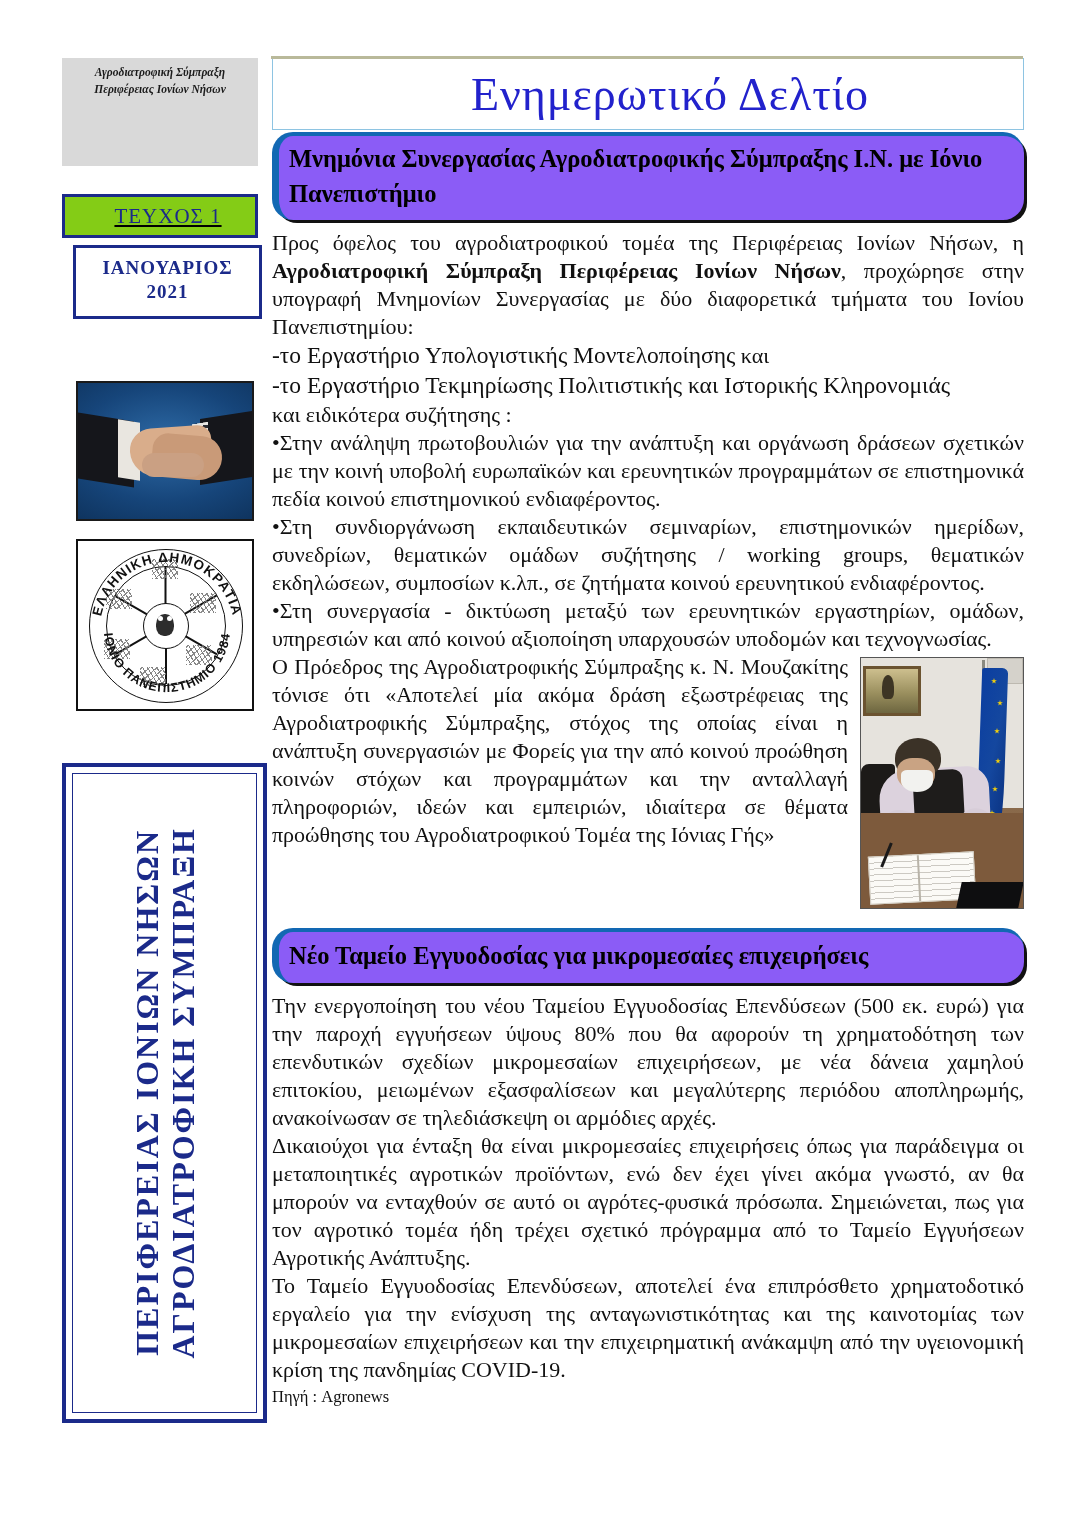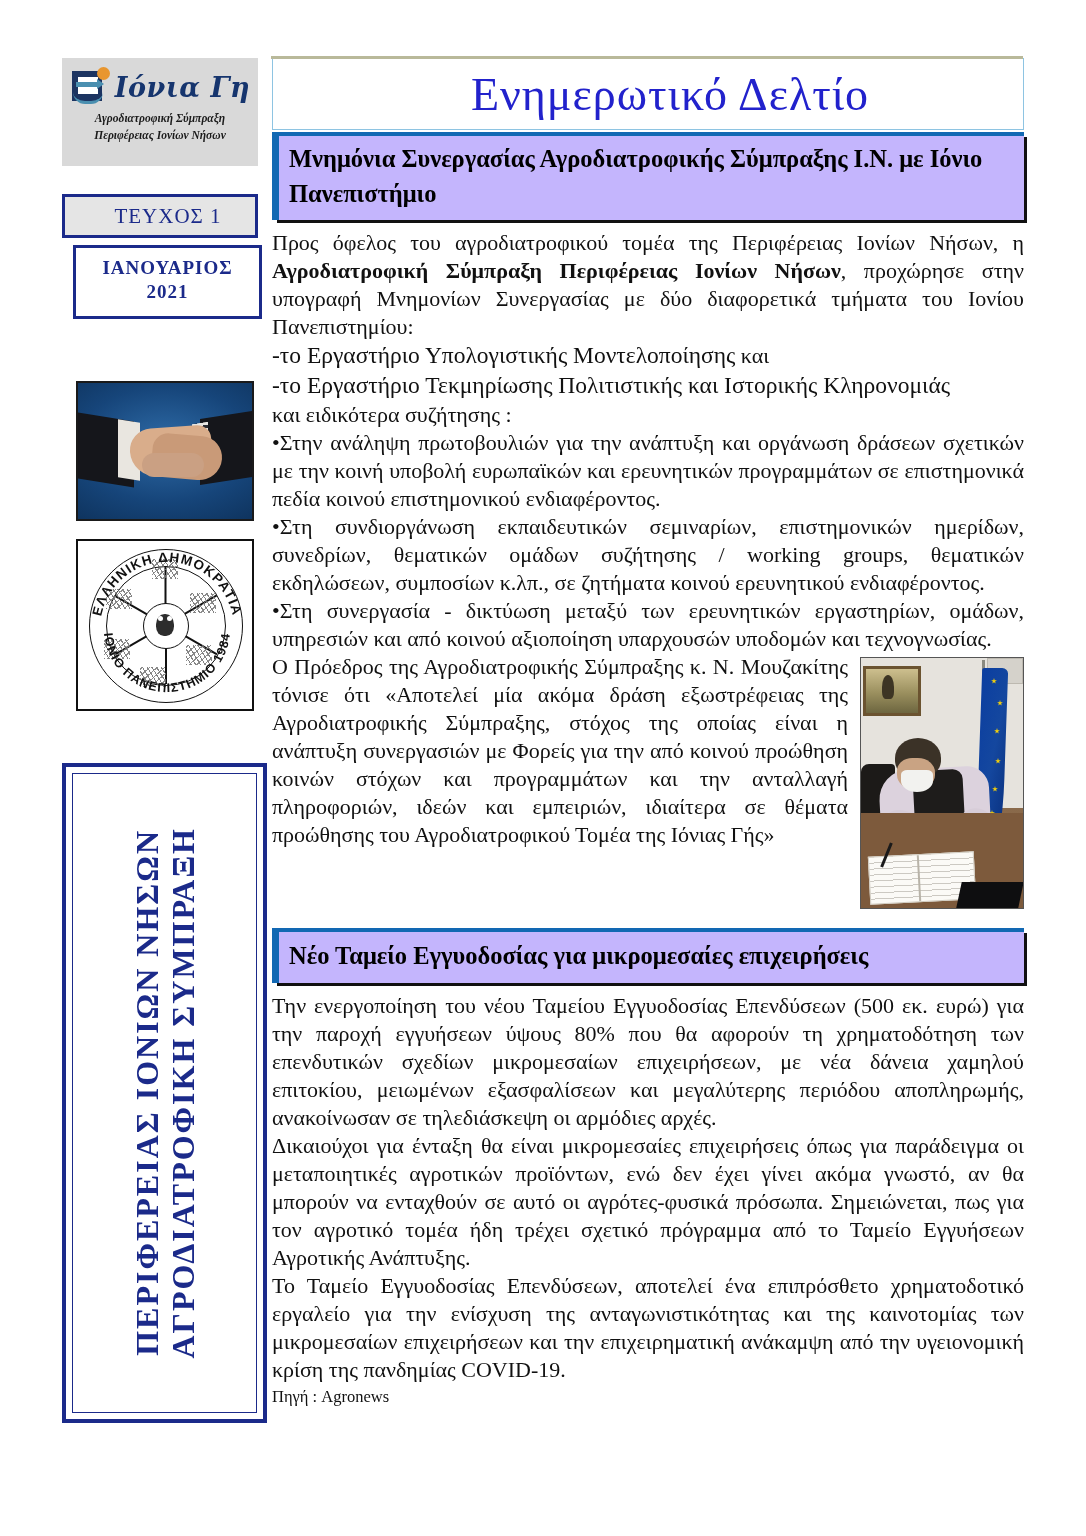--- a/index.html
+++ b/index.html
@@ -105,23 +105,24 @@
     line-height: 1.45;
     white-space: nowrap;
   }
 
   
   #issue-box {
     margin-top: 28px;
     width: 196px;
     border: 3px solid #1b2a8a;
     box-sizing: border-box;
-    background: #e5e5e5;
+    background: #84cc16;
     text-align: center;
     padding: 7px 0 6px 16px;
+    text-decoration: underline;
   }
   #issue-box .issue-text {
     font-size: 21px;
     color: #1b2a8a;
     letter-spacing: 1px;
     white-space: nowrap;
   }
   #date-box {
     margin-top: 7px;
     margin-left: 11px;
@@ -342,28 +343,29 @@
     background: #b9b99a;
   }
   #masthead-title {
     font-size: 46px;
     color: #2222cc;
     letter-spacing: 1px;
     white-space: nowrap;
   }
 
   .headline-band {
-    background: #c4b5fd;
+    background: #8b5cf6;
     border-left: 7px solid #1268b3;
     border-top: 4px solid #1268b3;
     box-shadow: 4px 4px 0 -1px #111;
     box-sizing: border-box;
     padding: 6px 10px 8px 10px;
     margin-top: 2px;
     position: relative;
+    border-radius: 21px;
   }
   .headline-band .headline-text {
     font-size: 24.5px;
     font-weight: bold;
     color: #000;
     line-height: 1.42;
   }
   #headline-2 { margin-top: 17px; padding: 7px 10px 9px 10px; }
 
   .article-body {
@@ -472,30 +474,20 @@
     margin-top: 1px;
   }
   .clearfix:after { content:""; display:block; clear:both; }
 </style>
 </head>
 <body>
 
 <div id="left-column">
 
   <div id="logo-box">
-    <div id="logo-row">
-      <div id="logo-mark">
-        <div class="sq"></div>
-        <div class="page"></div>
-        <div class="arrow"></div>
-        <div class="wave"></div>
-        <div class="sun"></div>
-      </div>
-      <div id="logo-wordmark">Ιόνια Γη</div>
-    </div>
     <div class="logo-sub">Αγροδιατροφική Σύμπραξη</div>
     <div class="logo-sub">Περιφέρειας Ιονίων Νήσων</div>
   </div>
 
   <div id="issue-box">
     <div class="issue-text">ΤΕΥΧΟΣ 1</div>
   </div>
 
   <div id="date-box">
     <div class="date-line">ΙΑΝΟΥΑΡΙΟΣ</div>

